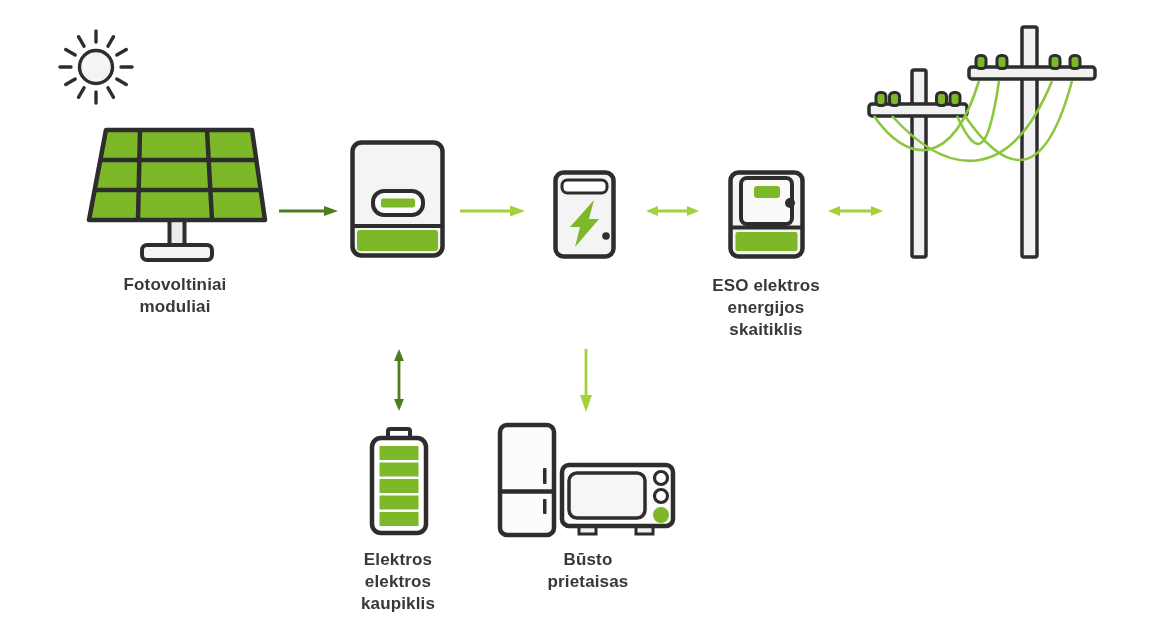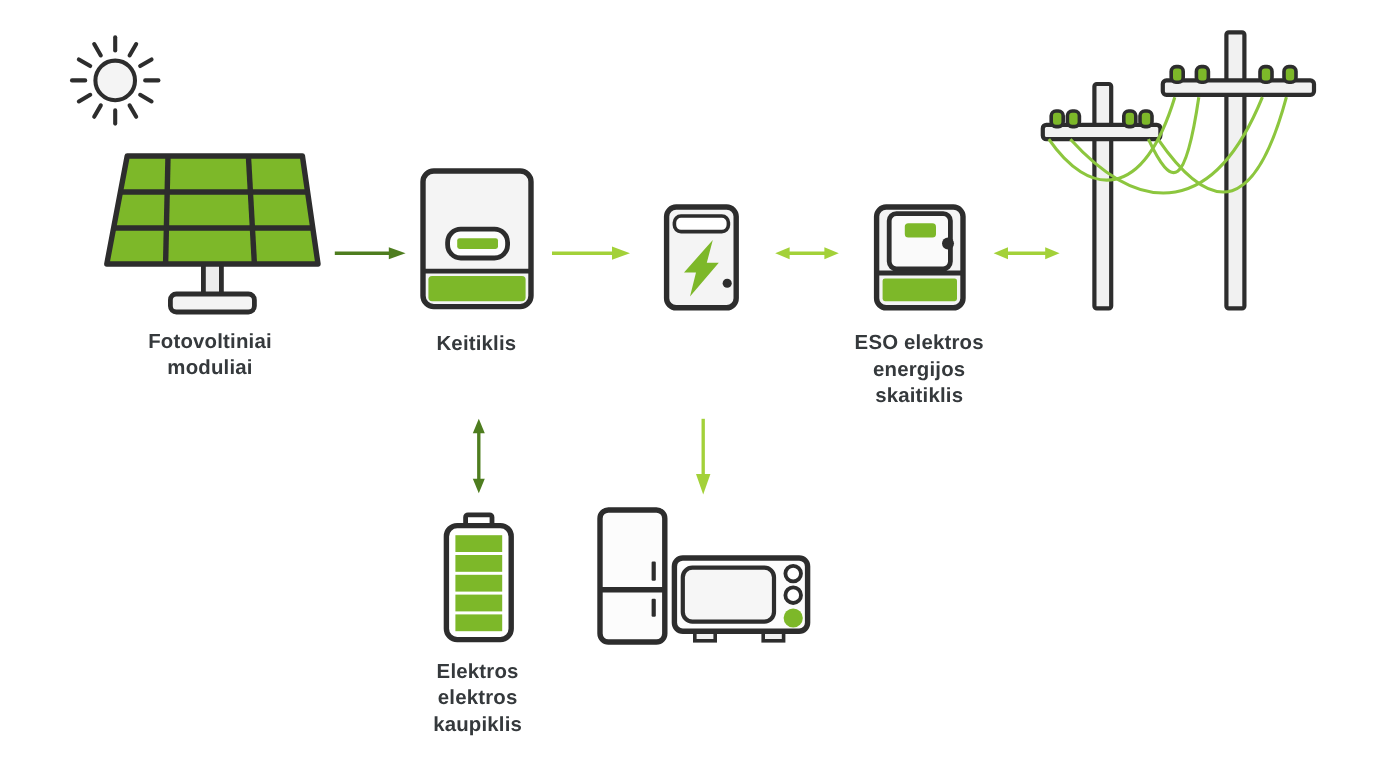--- a/index.html
+++ b/index.html
@@ -64,21 +64,20 @@
     <polygon points="45,3 59,8 45,13" fill="var(--arrow-dark-green)"></polygon>
   </svg>
 
   <svg class="abs" style="left:350px;top:140px" width="95" height="118" viewBox="0 0 95 118">
     <rect x="2.5" y="2.5" width="90" height="113" rx="9" fill="var(--panel-fill)" stroke="var(--outline-dark)" stroke-width="4.5"></rect>
     <rect x="7" y="90" width="81" height="21" rx="3" fill="var(--icon-green)"></rect>
     <line x1="2.5" y1="86" x2="92.5" y2="86" stroke="var(--outline-dark)" stroke-width="4"></line>
     <rect x="23" y="51" width="50" height="24" rx="11" fill="#fdfdfd" stroke="var(--outline-dark)" stroke-width="4"></rect>
     <rect x="31" y="58.5" width="34" height="9" rx="2" fill="var(--icon-green)"></rect>
   </svg>
-  <div class="label" style="left:297px;top:276px;width:200px">Keitiklis</div>
 
   <svg class="abs" style="left:460px;top:203px" width="66" height="16" viewBox="0 0 66 16">
     <line x1="0" y1="8" x2="52" y2="8" stroke="var(--arrow-light-green)" stroke-width="2.8"></line>
     <polygon points="50,2.5 65,8 50,13.5" fill="var(--arrow-light-green)"></polygon>
   </svg>
 
   <svg class="abs" style="left:553px;top:170px" width="63" height="89" viewBox="0 0 63 89">
     <rect x="2.5" y="2.5" width="58" height="84" rx="8" fill="var(--panel-fill)" stroke="var(--outline-dark)" stroke-width="4.5"></rect>
     <rect x="9" y="10" width="45" height="13" rx="5.5" fill="#ffffff" stroke="var(--outline-dark)" stroke-width="3"></rect>
     <path transform="translate(17,30)" d="M24 0 L0 27 H10 L5 47 L29 19 H19 Z" fill="var(--icon-green)"></path>
@@ -174,14 +173,16 @@
     <g>
       <rect x="82" y="104" width="17" height="8" fill="#f1f1f1" stroke="var(--outline-dark)" stroke-width="3"></rect>
       <rect x="139" y="104" width="17" height="8" fill="#f1f1f1" stroke="var(--outline-dark)" stroke-width="3"></rect>
       <rect x="65" y="43" width="111" height="61" rx="7" fill="#fcfcfc" stroke="var(--outline-dark)" stroke-width="4.5"></rect>
       <rect x="72" y="51" width="76" height="45" rx="8" fill="#f6f6f6" stroke="var(--outline-dark)" stroke-width="3.5"></rect>
       <circle cx="164" cy="56" r="6.5" fill="#ffffff" stroke="var(--outline-dark)" stroke-width="3.2"></circle>
       <circle cx="164" cy="74" r="6.5" fill="#ffffff" stroke="var(--outline-dark)" stroke-width="3.2"></circle>
       <circle cx="164" cy="93" r="8" fill="var(--icon-green)"></circle>
     </g>
   </svg>
+  <div class="label" style="left:488px;top:549px;width:200px">Būsto
+prietaisas</div>
 
 </div>
 
 </body></html>

